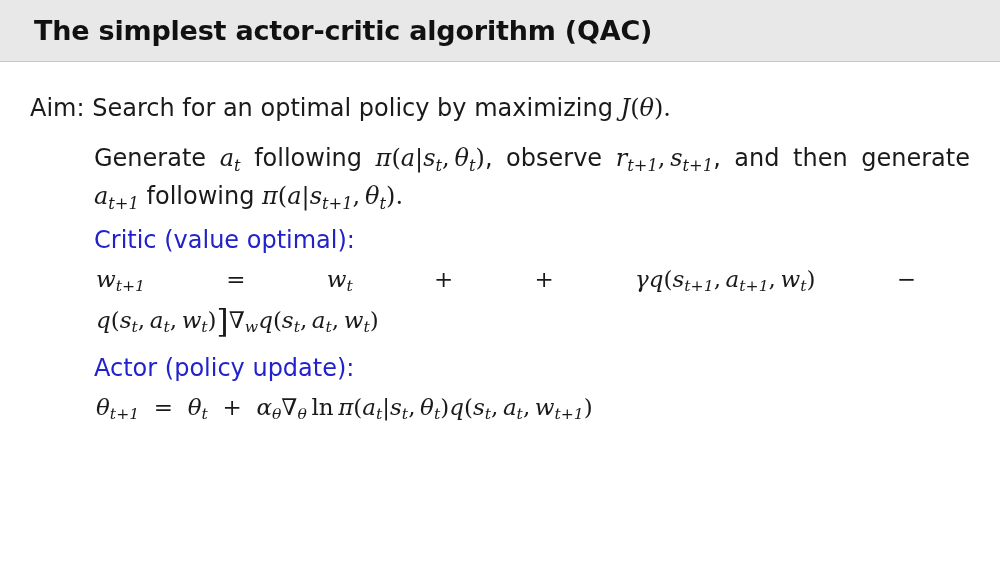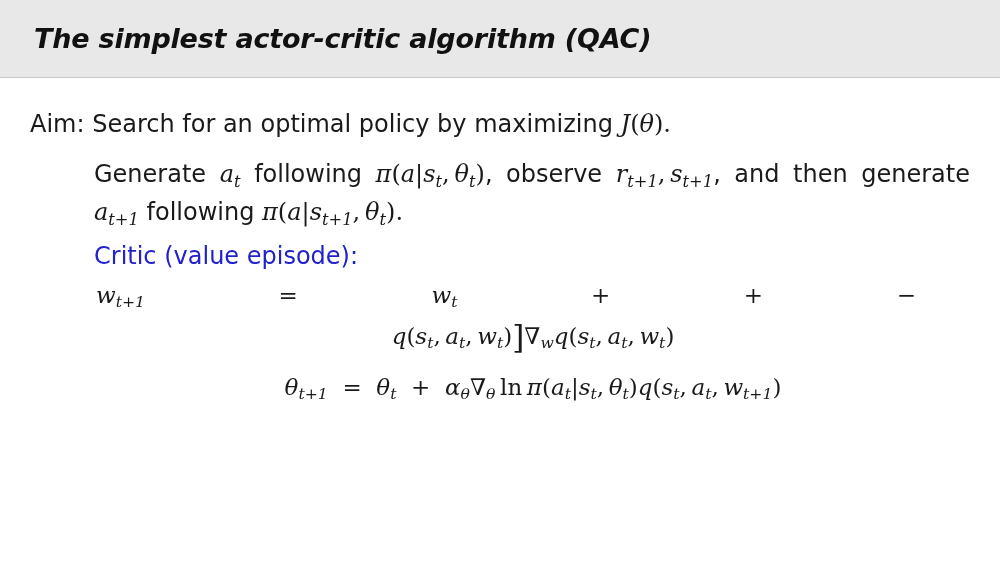--- a/index.html
+++ b/index.html
@@ -13,28 +13,27 @@
     font-family: "DejaVu Sans", sans-serif;
     color: #1a1a1a;
     overflow: hidden;
   }
   .slide {
     position: relative;
     width: 1000px;
     height: 585px;
   }
   .title-bar {
-    height: 78px;
+    height: 62px;
     background: #e8e8e8;
     border-bottom: 1px solid #c8c8c8;
     display: flex;
     align-items: center;
     padding-left: 34px;
     box-sizing: border-box;
-    font-style: italic;
   }
   .title-text {
     font-size: 27px;
     font-weight: bold;
     letter-spacing: -0.2px;
     color: #111111;
   }
   .body {
     padding: 22px 30px 0 30px;
     box-sizing: border-box;
@@ -71,21 +70,20 @@
     font-size: 24px;
   }
   .eq {
     margin-left: 66px;
     margin-top: 10px;
     line-height: 1.5;
     font-size: 23px;
   }
   .eq-row {
     display: block;
-    text-align: center;
   }
   .eq-spread {
     display: flex;
     justify-content: space-between;
     max-width: 820px;
   }
   
   .mi {
     font-family: "DejaVu Serif", serif;
     font-style: italic;
@@ -130,36 +128,38 @@
     <div class="line indent gen-line">
       <span>
         Generate <span class="mi">a<sub>t</sub></span> following
         <span class="mi">π</span><span class="mo">(</span><span class="mi">a</span><span class="mo">|</span><span class="mi">s<sub>t</sub></span><span class="mo">, </span><span class="mi">θ<sub>t</sub></span><span class="mo">)</span>, observe
         <span class="mi">r<sub>t+1</sub></span><span class="mo">, </span><span class="mi">s<sub>t+1</sub></span>, and then
         generate <span class="mi">a<sub>t+1</sub></span> following
         <span class="mi">π</span><span class="mo">(</span><span class="mi">a</span><span class="mo">|</span><span class="mi">s<sub>t+1</sub></span><span class="mo">, </span><span class="mi">θ<sub>t</sub></span><span class="mo">).</span>
       </span>
     </div>
 
-    <div class="line indent heading-blue">Critic (value episode):</div>
+    <div class="line indent heading-blue">Critic (value optimal):</div>
 
     <div class="eq">
       <div class="eq-row eq-spread">
         <span class="mi">w<sub>t+1</sub></span>
         <span class="mo">=</span>
         <span class="mi">w<sub>t</sub></span>
         <span class="mo">+</span>
         <span class="mo">+</span>
+        <span class="nospace"><span class="mi">γq</span><span class="mo">(</span><span class="mi">s<sub>t+1</sub></span><span class="mo">, </span><span class="mi">a<sub>t+1</sub></span><span class="mo">, </span><span class="mi">w<sub>t</sub></span><span class="mo">)</span></span>
         <span class="mo">−</span>
       </div>
       <div class="eq-row">
         <span class="mi">q</span><span class="mo">(</span><span class="mi">s<sub>t</sub></span><span class="mo">, </span><span class="mi">a<sub>t</sub></span><span class="mo">, </span><span class="mi">w<sub>t</sub></span><span class="mo">)</span><span class="bigbracket">]</span><span class="mo">∇</span><span class="mi"><sub>w</sub></span><span class="mi">q</span><span class="mo">(</span><span class="mi">s<sub>t</sub></span><span class="mo">, </span><span class="mi">a<sub>t</sub></span><span class="mo">, </span><span class="mi">w<sub>t</sub></span><span class="mo">)</span>
       </div>
     </div>
 
+    <div class="line indent heading-blue">Actor (policy update):</div>
 
     <div class="eq">
       <div class="eq-row">
         <span class="mi">θ<sub>t+1</sub></span>
         <span class="mo">&nbsp;=&nbsp;</span>
         <span class="mi">θ<sub>t</sub></span>
         <span class="mo">&nbsp;+&nbsp;</span>
         <span class="mi">α<sub>θ</sub></span><span class="mo">∇</span><span class="mi"><sub>θ</sub></span> <span class="mo">ln</span> <span class="mi">π</span><span class="mo">(</span><span class="mi">a<sub>t</sub></span><span class="mo">|</span><span class="mi">s<sub>t</sub></span><span class="mo">, </span><span class="mi">θ<sub>t</sub></span><span class="mo">)</span><span class="mi">q</span><span class="mo">(</span><span class="mi">s<sub>t</sub></span><span class="mo">, </span><span class="mi">a<sub>t</sub></span><span class="mo">, </span><span class="mi">w<sub>t+1</sub></span><span class="mo">)</span>
       </div>
     </div>

